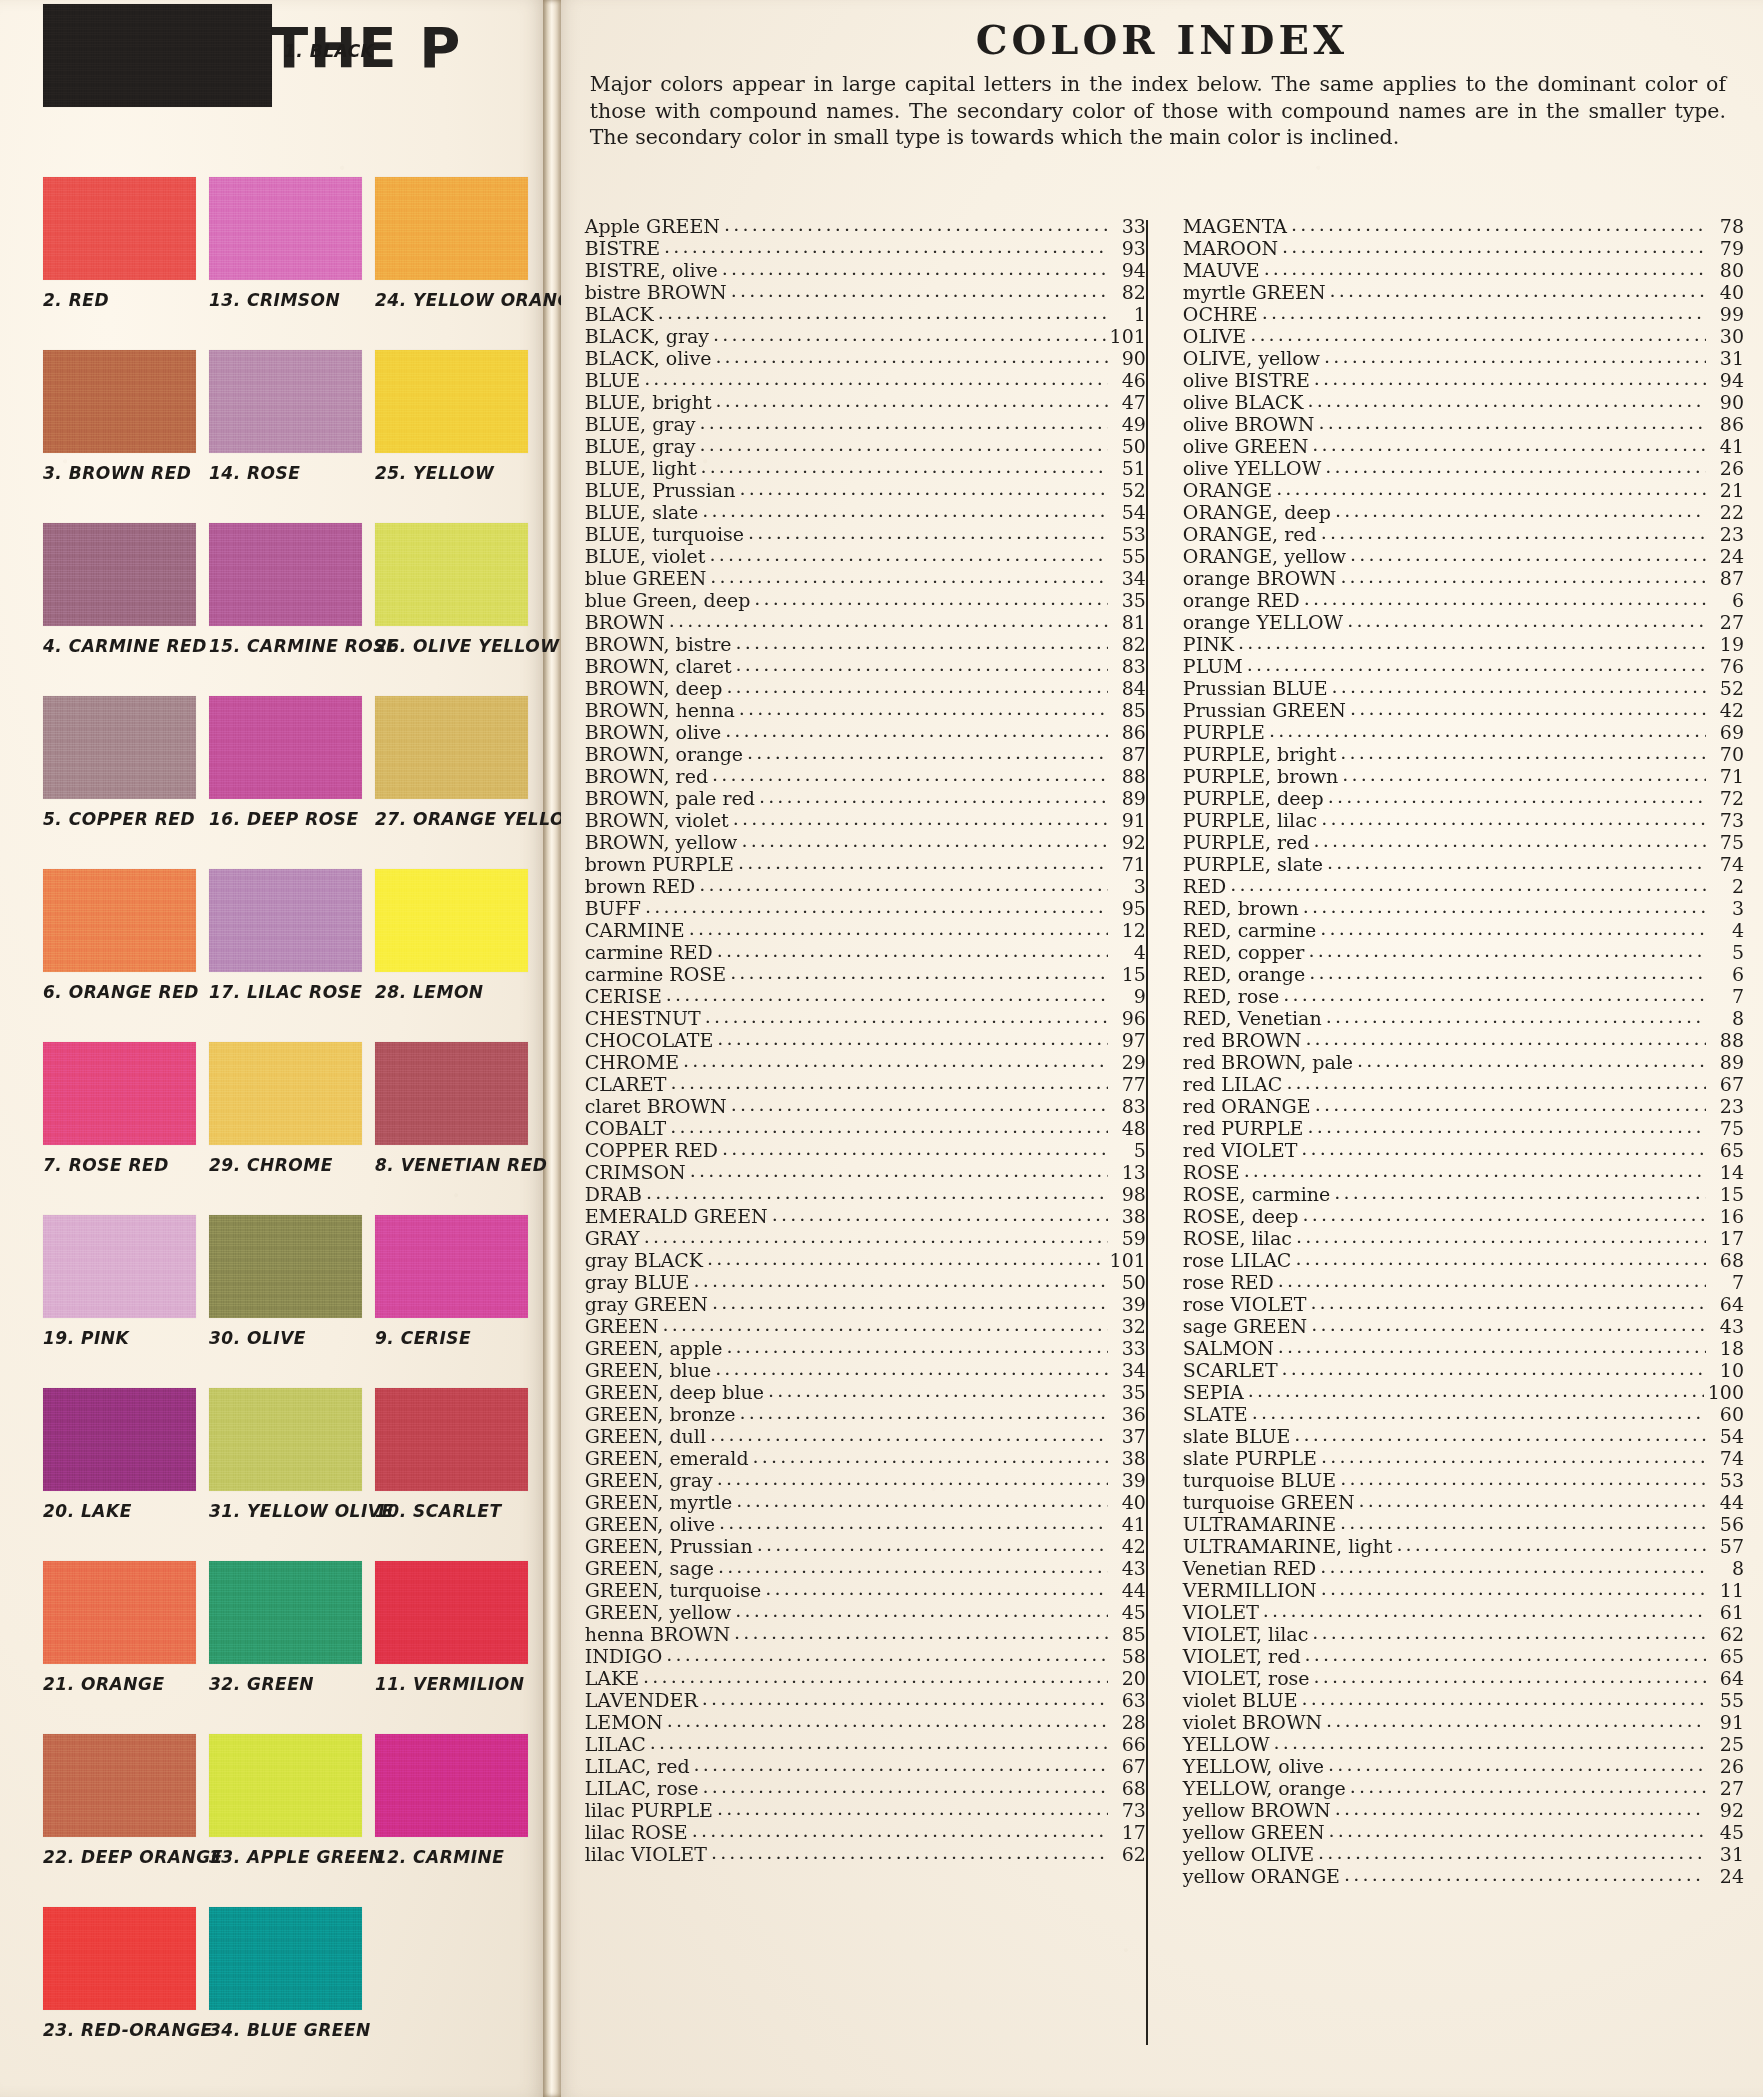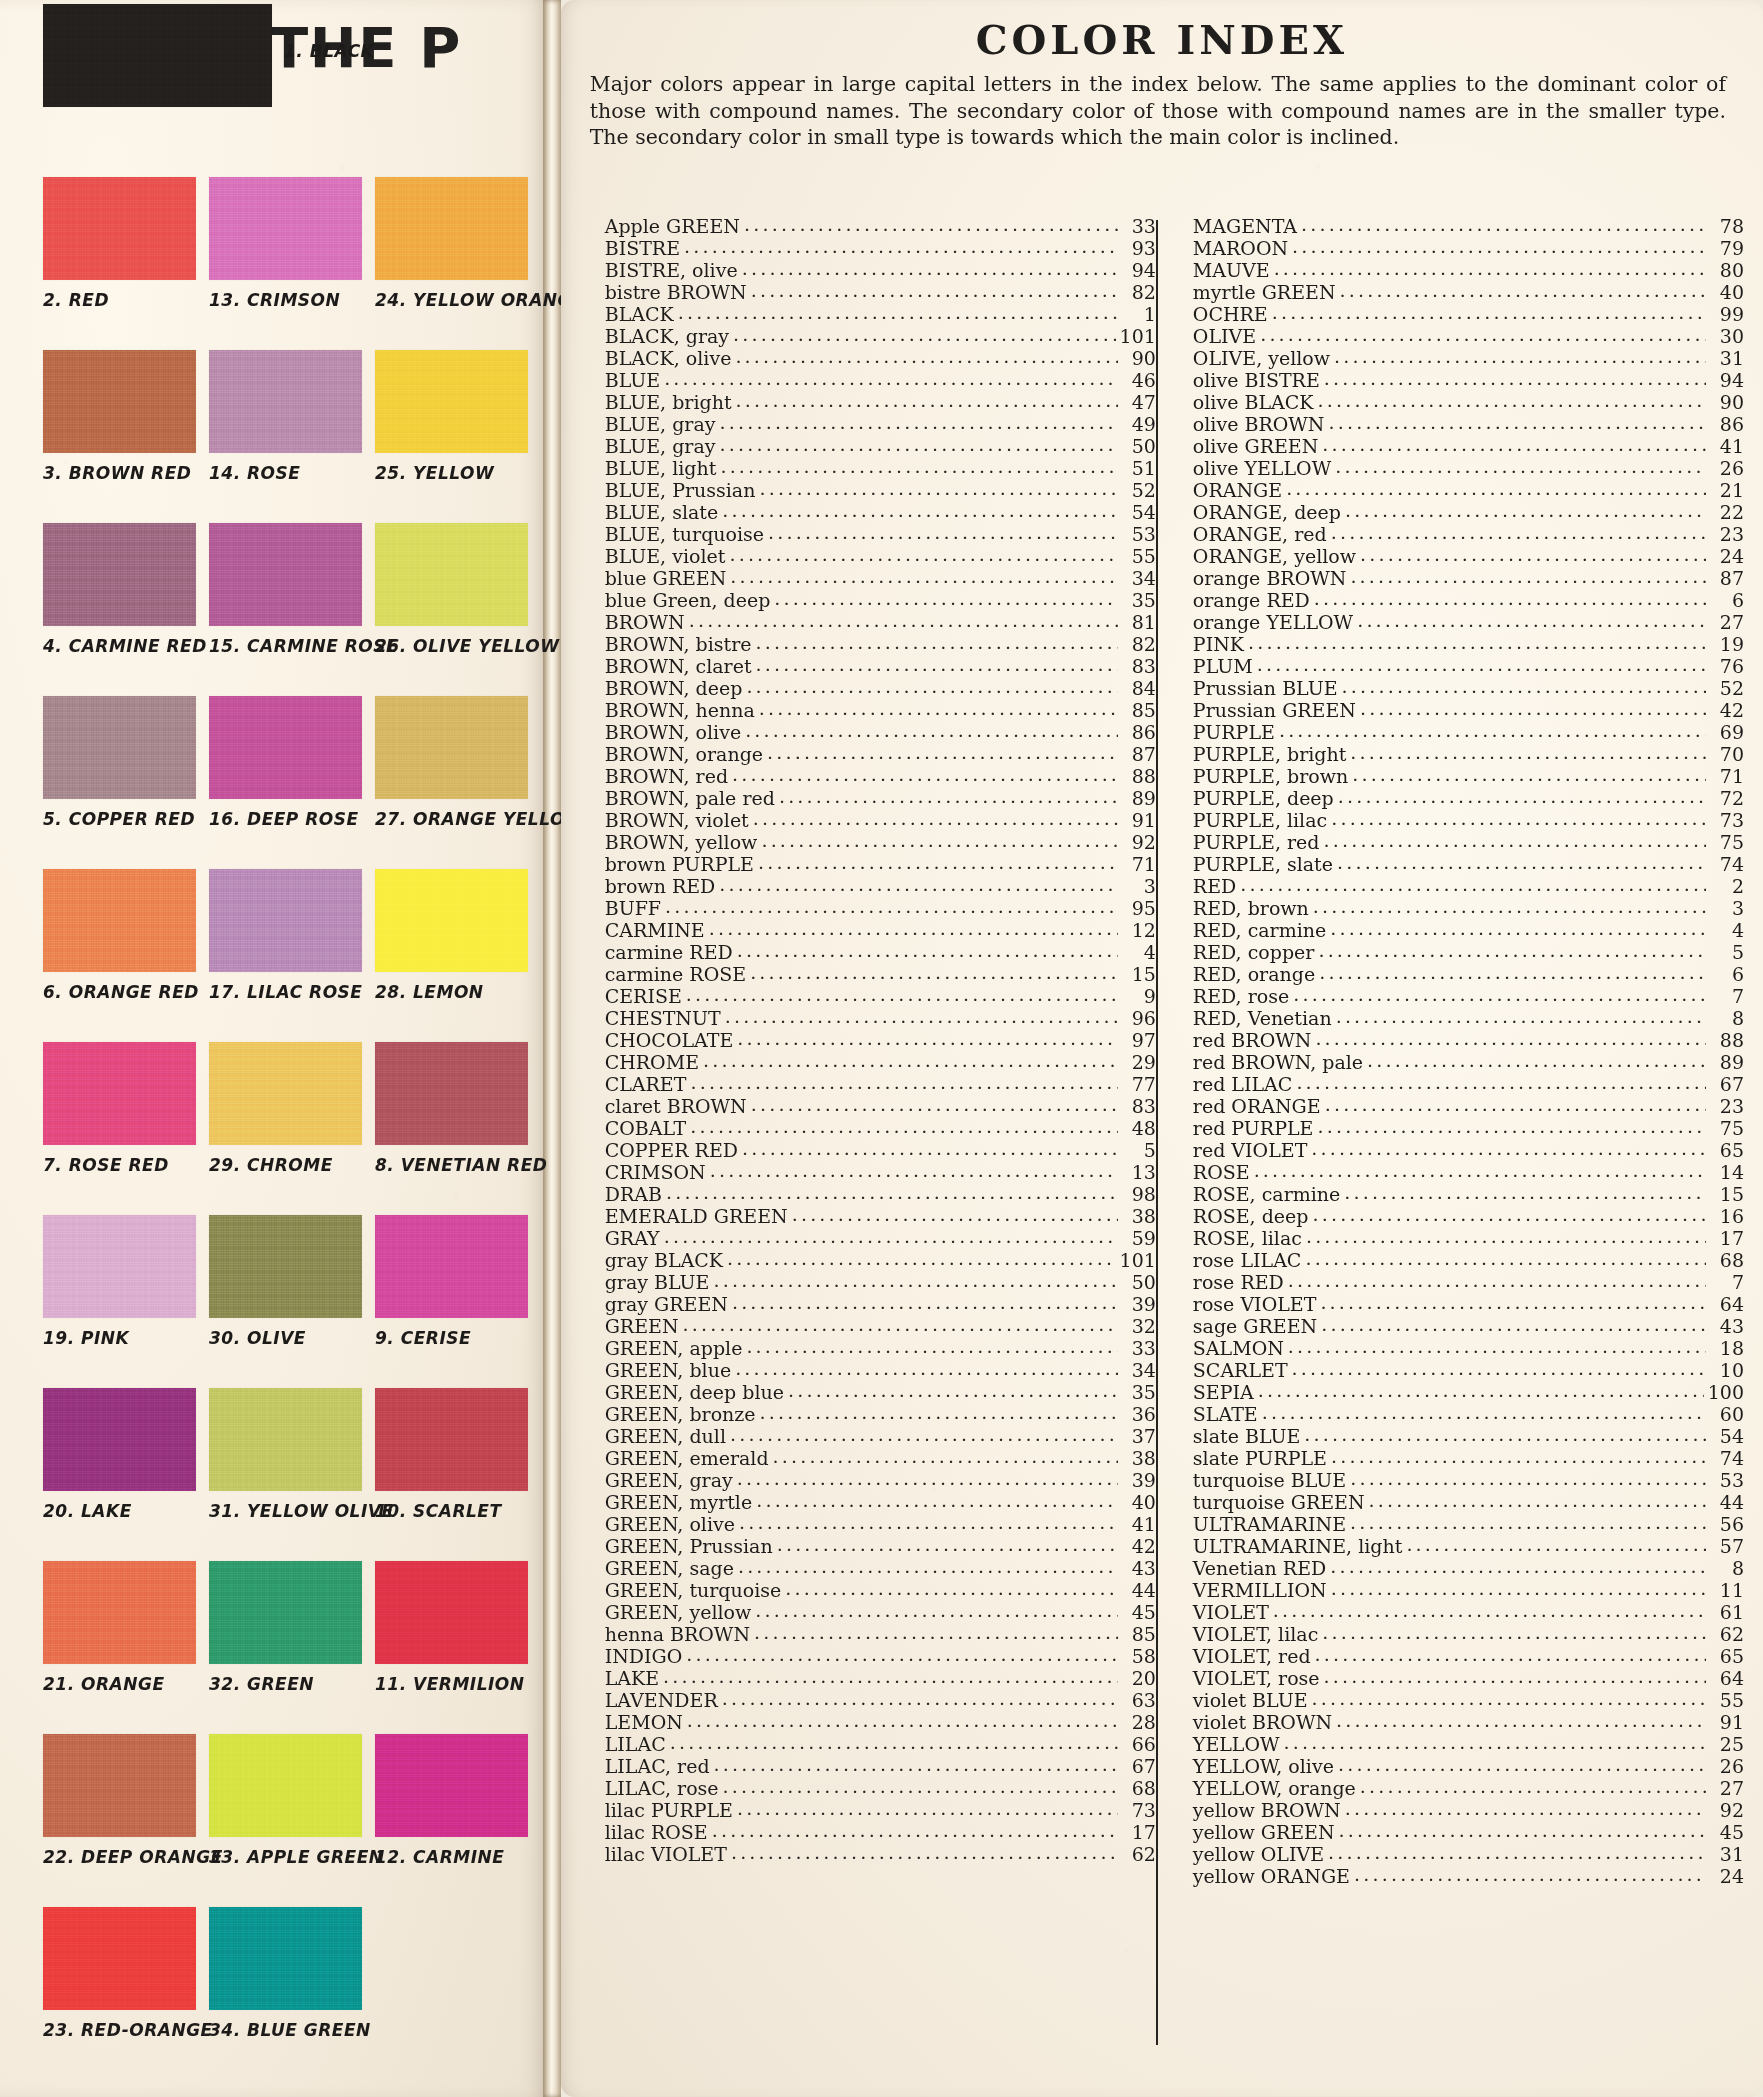--- a/index.html
+++ b/index.html
@@ -23,21 +23,20 @@
     width:17.7px;height:100%;
     background:linear-gradient(to right,
       #cdbfa8 0%, #e5d9c4 22%, #fbf4e8 48%, #efe4d2 70%, #d8cab2 100%);
     box-shadow:inset 2.4px 0 5.6px rgba(110,88,58,.45),inset -2.4px 0 5.6px rgba(110,88,58,.32);
   }
   .page-right{
     flex:1;
     background:
       radial-gradient(ellipse at 70% 40%, #fdf8ee 0%, #f8f1e4 50%, #eee4d4 100%);
     box-shadow:inset 9.6px 0 19px -11.2px rgba(90,70,45,.26);
-    border-radius:14px;
   }
   .paper-grain{
     position:absolute;inset:0;pointer-events:none;opacity:.33;
     background-image:
       radial-gradient(circle at 12% 22%, rgba(150,120,80,.10) 0 1.6px, transparent 2.4px),
       radial-gradient(circle at 63% 8%,  rgba(150,120,80,.09) 0 1.6px, transparent 2.4px),
       radial-gradient(circle at 31% 71%, rgba(150,120,80,.08) 0 1.6px, transparent 2.4px),
       radial-gradient(circle at 84% 57%, rgba(150,120,80,.09) 0 1.6px, transparent 2.4px),
       radial-gradient(circle at 47% 93%, rgba(150,120,80,.07) 0 1.6px, transparent 2.4px);
   }
@@ -88,21 +87,21 @@
     position:absolute;left:29px;right:37px;top:71px;
     font-family:"DejaVu Serif",serif;
     font-size:20.5px;line-height:1.30;color:#201e1c;
     text-align:justify;
   }
   .ci-cols{
     position:absolute;left:24px;right:19px;top:215px;bottom:4.8px;
     display:flex;
   }
   .ci-col{flex:1;min-width:0;position:relative;}
-  .ci-col.col-a{margin-left:20px;}
+  .ci-col.col-a{}
   .ci-col.col-b{padding-left:35px;}
   .ci-rule{
     width:0;border-left:2.4px solid #26241f;
     margin:4.8px 0 47px 0;
   }
   .ci-row{
     display:flex;align-items:baseline;
     font-family:"DejaVu Serif",serif;
     font-size:19px;line-height:22px;color:#1e1c1a;
     white-space:nowrap;

